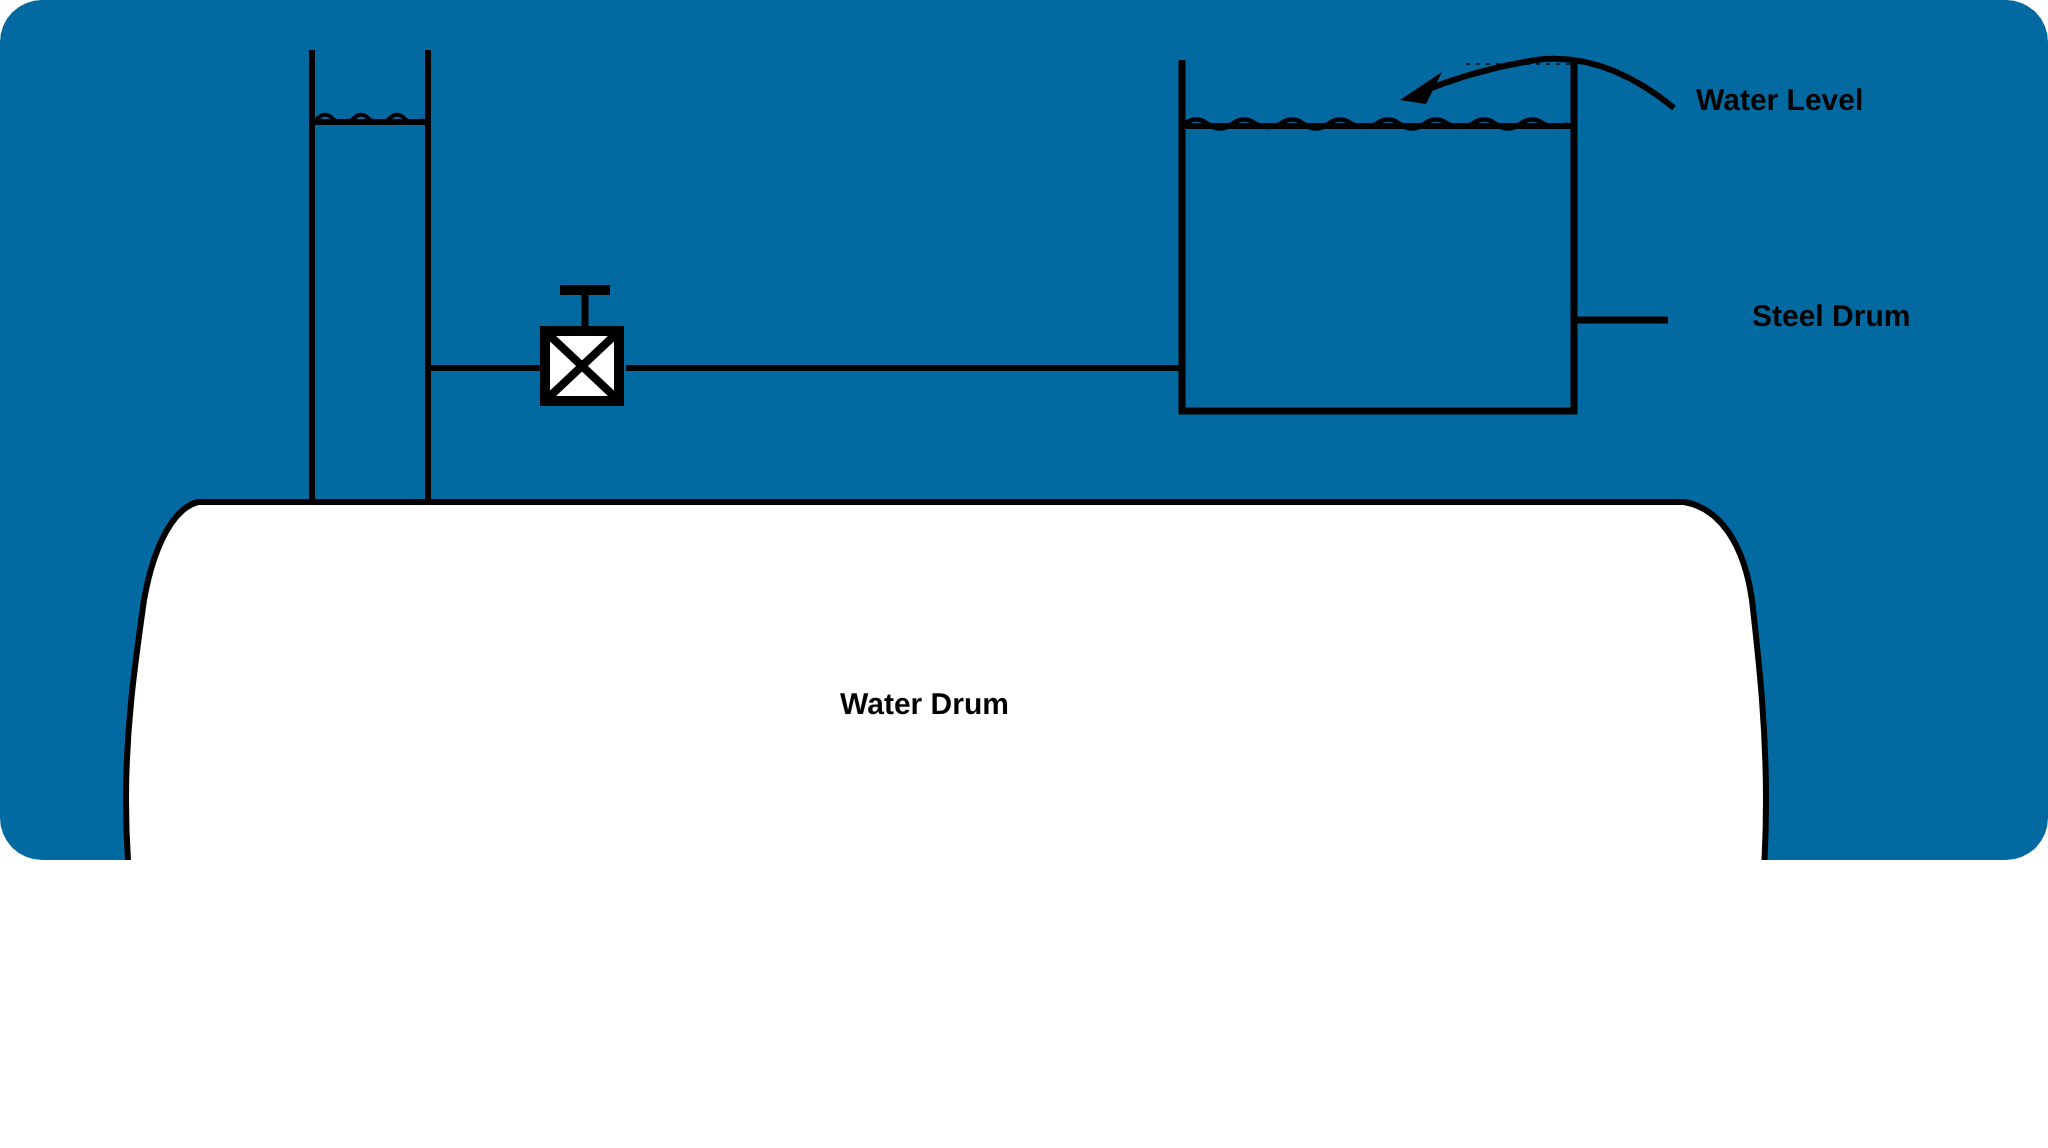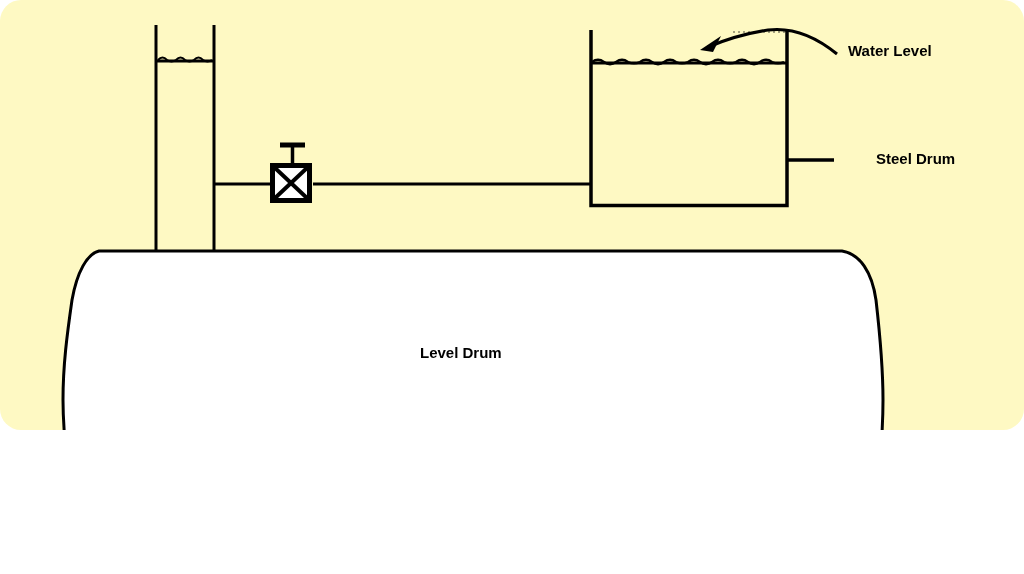--- a/index.html
+++ b/index.html
@@ -4,21 +4,21 @@
 <style>
   html, body {
     margin: 0;
     padding: 0;
     background: #ffffff;
   }
   .canvas {
     position: relative;
     width: 1024px;
     height: 430px;
-    background: #fef9c3;
+    background: #0369a1;
     overflow: hidden;
     font-family: "Liberation Sans", sans-serif;
     border-radius: 21px;
   }
   .canvas svg {
     position: absolute;
     left: 0;
     top: 0;
   }
   .diagram-label {
@@ -88,15 +88,15 @@
     <path d="M 837 54 C 815 36, 792 27, 768 30 C 748 33, 727 39, 708 47" fill="none" stroke="#000000" stroke-width="3"></path>
     <polygon points="700,50 721,36 713,52" fill="#000000"></polygon>
 
     <line x1="787" y1="160" x2="834" y2="160" stroke="#000000" stroke-width="3.5"></line>
   </svg>
 
   <div class="diagram-label lbl-water-level">Water Level</div>
 
   <div class="diagram-label lbl-steel-drum">Steel Drum</div>
 
-  <div class="diagram-label lbl-boiler-drum">Level Drum</div>
+  <div class="diagram-label lbl-boiler-drum">Water Drum</div>
 
 </div>
 
 </body></html>

